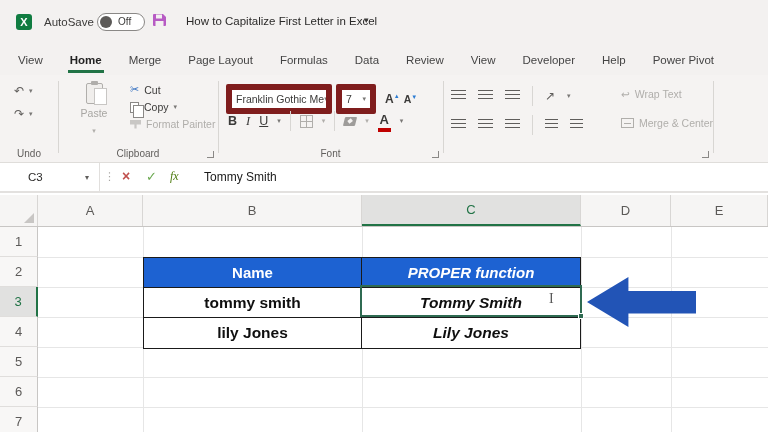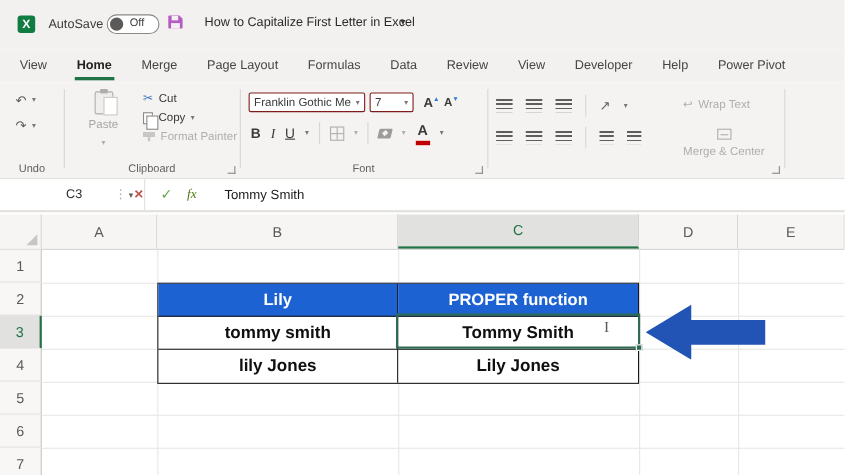--- a/index.html
+++ b/index.html
@@ -45,22 +45,22 @@
   .clipboard-shape::before { content:""; position:absolute; left:4px; top:-3px; width:7px; height:4px; background:#b0aeab; border-radius:1px; }
   .clipboard-shape::after { content:""; position:absolute; right:-5px; top:4px; width:11px; height:15px; background:#fff; border:1px solid #c8c6c4; }
   .paste-label { font-size:10.5px; color:#a8a6a3; margin-top:3px; }
   .clip-col { position:absolute; left:72px; top:8px; display:flex; flex-direction:column; gap:5px; }
   .clip-item { display:flex; align-items:center; gap:5px; font-size:10.5px; color:#3b3a39; white-space:nowrap; }
   .copy-icon-shape { width:9px; height:11px; border:1px solid #8a8886; background:#fff; position:relative; }
   .copy-icon-shape::after { content:""; position:absolute; left:2px; top:2px; width:9px; height:11px; border:1px solid #8a8886; background:#fff; }
   .fp-icon-shape { width:11px; height:9px; background:#c9c7c5; clip-path:polygon(0 0,100% 0,100% 55%,60% 55%,60% 100%,40% 100%,40% 55%,0 55%); }
 
   .g-font { left:218px; width:225px; }
-  .combo { display:inline-flex; align-items:center; justify-content:space-between; background:#fff; border:1px solid #7f1d1d; border-radius:2px;
-    height:18px; font-size:10.5px; color:#3b3a39; padding:0 4px; white-space:nowrap; overflow:hidden; }
+  .combo { display:inline-flex; align-items:center; justify-content:space-between; background:#fff; border:6px solid #7f1d1d; border-radius:2px;
+    height:30px; font-size:10.5px; color:#3b3a39; padding:0 4px; white-space:nowrap; overflow:hidden; }
   .font-row1 { position:absolute; left:8px; top:9px; display:flex; align-items:center; gap:4px; }
   .font-row2 { position:absolute; left:10px; top:36px; display:flex; align-items:center; gap:9px; }
   .fmt-btn { font-size:12.5px; color:#3b3a39; }
   .a-big { font-size:12px; color:#3b3a39; font-weight:bold; }
   .a-caret { font-size:6px; vertical-align:super; color:#2b7cd3; }
   .fc-wrap { display:inline-block; text-align:center; line-height:1; }
   .fc-bar { width:13px; height:3.5px; background:#c00000; margin-top:1px; }
   .borders-glyph { display:inline-block; width:13px; height:13px; border:1px solid #b0aeab; position:relative; }
   .borders-glyph::before { content:""; position:absolute; left:5.5px; top:0; width:1px; height:100%; background:#b0aeab; }
   .borders-glyph::after { content:""; position:absolute; top:5.5px; left:0; height:1px; width:100%; background:#b0aeab; }
@@ -75,21 +75,21 @@
     background:repeating-linear-gradient(to bottom,#5f5d5b 0 1.5px,transparent 1.5px 4px); }
   .al-right { position:absolute; left:150px; top:0; }
   .al-item { display:flex; align-items:center; gap:5px; font-size:10.5px; color:#b0aeab; white-space:nowrap; }
   .merge-glyph { display:inline-block; width:13px; height:10px; border:1px solid #b0aeab; position:relative; }
   .merge-glyph::after { content:""; position:absolute; left:2px; top:3.5px; width:7px; height:1.5px; background:#b0aeab; }
 
   .g-num { left:713px; width:55px; }
 
   
   .formulabar { position:absolute; left:0; top:163px; width:768px; height:30px; background:#fff; border-bottom:2px solid #e3e1df; }
-  .namebox { position:absolute; left:0; top:0; width:100px; height:28px; border-right:1px solid #e1dfdd; display:flex; align-items:center;margin-left:32px; }
+  .namebox { position:absolute; left:0; top:0; width:100px; height:28px; border-right:1px solid #e1dfdd; display:flex; align-items:center; }
   .namebox-text { margin-left:28px; font-size:11.5px; color:#2b2a29; }
   .namebox-chev { position:absolute; right:10px; font-size:8px; color:#605e5c; }
   .fb-dots { position:absolute; left:104px; top:7px; font-size:11px; color:#a8a6a3; }
   .fb-x { position:absolute; left:122px; top:5px; font-size:14px; color:#c0504d; font-weight:bold; }
   .fb-check { position:absolute; left:146px; top:6px; font-size:13px; color:#6aa84f; }
   .fb-fx { position:absolute; left:170px; top:6px; font-size:12px; color:#4d7c0f; font-family:"Liberation Serif",serif; font-style:italic; }
   .fb-input { position:absolute; left:196px; top:0; right:0; height:28px; display:flex; align-items:center; padding-left:8px;
     font-size:12px; color:#1a1a1a; }
 
   
@@ -105,21 +105,21 @@
     color:#5c5a58; font-size:13px; display:flex; align-items:center; justify-content:center; }
   .rh.sel { background:#e1e1e0; color:#217346; border-right:2.5px solid #217346; }
   .gl-v { position:absolute; top:32px; bottom:0; width:1px; background:#e6e6e6; }
   .gl-h { position:absolute; left:38px; right:0; height:1px; background:#e6e6e6; }
 
   
   .xl-table { position:absolute; left:143px; top:62px; width:438px; border:1px solid #1a1a1a; background:#fff; }
   .trow { display:flex; height:30px; }
   .tcell { width:219px; display:flex; align-items:center; justify-content:center; font-size:15.5px; font-weight:bold; color:#0f0f0f;
     border-right:1px solid #1a1a1a; border-bottom:1px solid #1a1a1a; }
-  .tcell:last-child { border-right:none; }
+  .tcell:last-child { border-right:none;font-style:italic; }
   .trow:last-child .tcell { border-bottom:none; }
   .thead .tcell { background:#1d62d2; color:#fff; font-size:15px; }
 
   .sel-box { position:absolute; left:360px; top:90px; width:222px; height:32px; border:2px solid #2f6b52; pointer-events:none; }
   .fill-handle { position:absolute; left:578px; top:118px; width:6px; height:6px; background:#2f6b52; border:1px solid #fff; }
   .ibeam { position:absolute; left:549px; top:96px; font-family:"Liberation Serif",serif; font-size:14px; color:#5a5a5a; }
 
   .big-arrow { position:absolute; left:587px; top:82px; width:109px; height:50px; background:#2254b6;
     clip-path:polygon(0 50%, 38% 0, 38% 28%, 100% 28%, 100% 73%, 38% 73%, 38% 100%); }
 </style>
@@ -251,21 +251,21 @@
         <span class="ico-lines"></span>
         <span class="vdiv"></span>
         <span class="ico-lines" style="width:13px;"></span>
         <span class="ico-lines" style="width:13px;"></span>
       </div>
       <div class="al-right">
         <div class="al-item" style="position:absolute; top:13px; left:28px;">
           <span>↩</span>
           <span>Wrap Text</span>
         </div>
-        <div class="al-item" style="position:absolute; top:42px; left:28px;flex-direction:column;">
+        <div class="al-item" style="position:absolute; top:42px; left:28px;">
           <span class="merge-glyph"></span>
           <span>Merge &amp; Center</span>
         </div>
       </div>
       <div class="launcher"></div>
     </div>
     <div class="rsep" style="left:713px;"></div>
 
   </div>
 
@@ -308,21 +308,21 @@
     <div class="gl-v" style="left:671px;"></div>
     <div class="gl-h" style="top:62px;"></div>
     <div class="gl-h" style="top:92px;"></div>
     <div class="gl-h" style="top:122px;"></div>
     <div class="gl-h" style="top:152px;"></div>
     <div class="gl-h" style="top:182px;"></div>
     <div class="gl-h" style="top:212px;"></div>
 
     <div class="xl-table">
       <div class="trow thead">
-        <div class="tcell">Lily</div>
+        <div class="tcell">Name</div>
         <div class="tcell">PROPER function</div>
       </div>
       <div class="trow">
         <div class="tcell">tommy smith</div>
         <div class="tcell">Tommy Smith</div>
       </div>
       <div class="trow">
         <div class="tcell">lily Jones</div>
         <div class="tcell">Lily Jones</div>
       </div>

